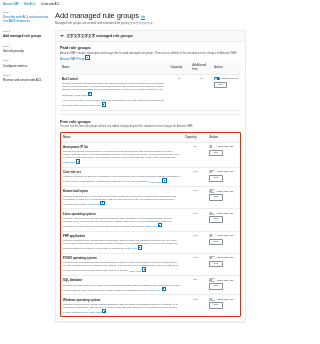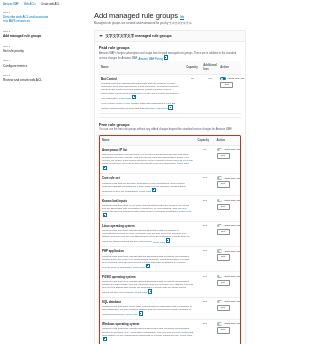--- a/index.html
+++ b/index.html
@@ -18,21 +18,21 @@
     padding: 1px 0 0 3px;
     display: flex; align-items: center; gap: 2px;
     font-size: 2.6px; color: #545b64;
     white-space: nowrap;
   }
   .breadcrumb a { color: #0073bb; text-decoration: none; }
   .bc-sep { color: #879196; font-size: 2.4px; }
   .bc-current { color: #16191f; }
 
   
-  .body-wrap { display: flex; height: 337px; gap: 39px; }
+  .body-wrap { display: flex; height: 337px; }
 
   
   .sidebar {
     width: 52px; flex: 0 0 52px;
     padding: 4px 3px 0 3px;
     background: #fff;
     border-right: 0px solid #eaeded;
   }
   .step { margin-bottom: 6.5px; }
   .step-num { font-size: 2.5px; color: #687078; margin-bottom: 1.2px; }

